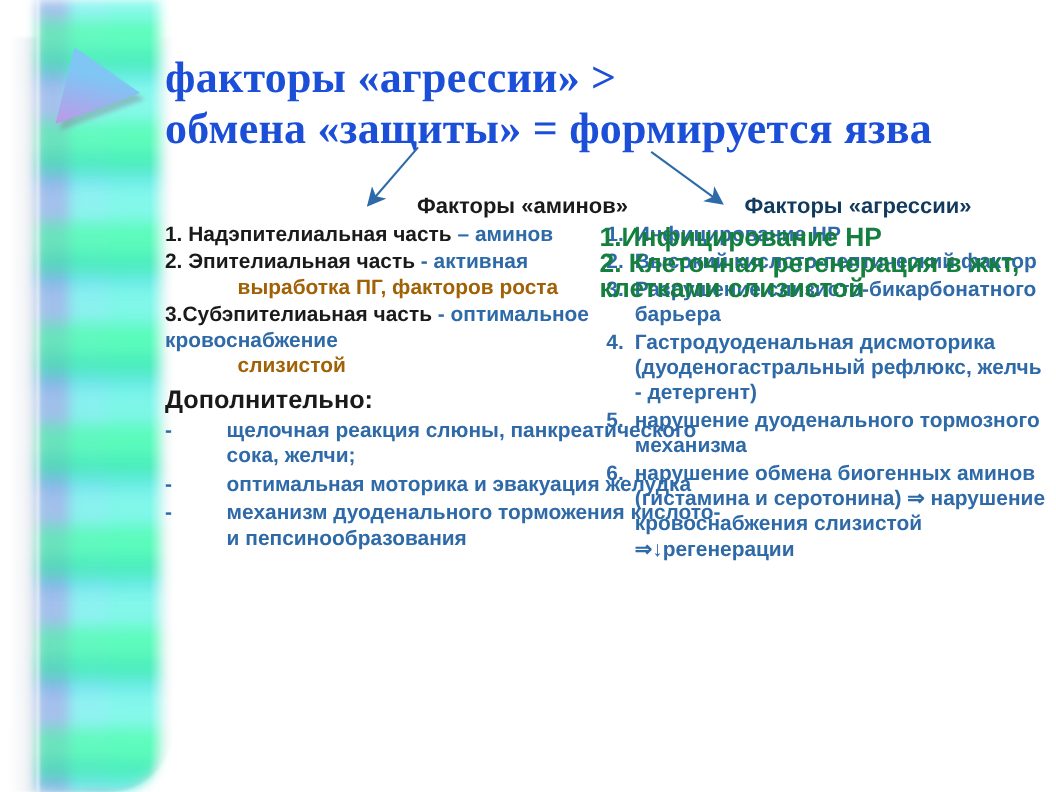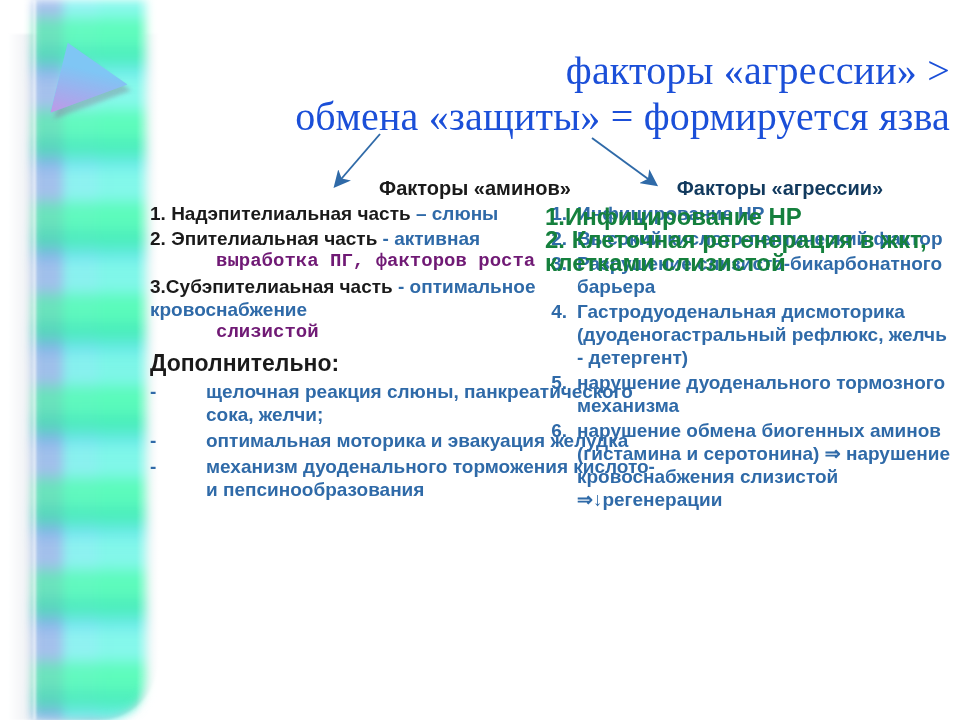--- a/index.html
+++ b/index.html
@@ -77,41 +77,40 @@
     border-bottom:68px solid rgba(236,120,220,.55);
     transform:rotate(104deg);
     -webkit-mask-image:linear-gradient(to right,rgba(0,0,0,0) 30%,rgba(0,0,0,1) 95%);
     mask-image:linear-gradient(to right,rgba(0,0,0,0) 30%,rgba(0,0,0,1) 95%);
   }
 
   
   #title-block{
     position:absolute;left:150px;top:48px;width:800px;
     font-family:"Liberation Serif", serif;
-    font-weight:normal;font-size:40px;line-height:46px;
+    font-weight:bold;font-size:40px;line-height:46px;
     color:#1b4fd8;
     letter-spacing:.2px;
-    text-align:right;
   }
   #title-block .tline{white-space:nowrap;}
 
   
   #arrows{position:absolute;left:0;top:0;width:960px;height:720px;pointer-events:none;}
 
   
   .col{position:absolute;}
   .col-head{font-weight:bold;font-size:20px;line-height:24px;}
   .itm{font-weight:bold;font-size:19px;line-height:23px;}
 
   
   #col-protect{left:150px;top:176px;width:520px;}
   #col-protect .col-head{color:#1a1a1a;text-align:center;padding-left:130px;}
   #col-protect .itm{color:#1a1a1a;margin-top:2px;}
   #col-protect .itm .b{color:#2f6aa8;font-weight:bold;}
-  #col-protect .sub{display:block;padding-left:66px;color:#701a75;font-family:Liberation Mono, monospace;}
+  #col-protect .sub{display:block;padding-left:66px;color:#a16207;}
   #col-protect .extra{color:#1a1a1a;margin-top:6px;font-weight:bold;font-size:23px;}
   #col-protect .dashrow{display:flex;gap:0;margin-top:3px;color:#2f6aa8;font-weight:bold;font-size:19px;line-height:23px;}
   #col-protect .dashrow .dash{width:56px;flex:0 0 56px;}
   #col-protect .dashrow .dtxt{flex:1;}
 
   
   #col-aggress{left:525px;top:176px;width:430px;color:#2f6aa8;}
   #col-aggress .col-head{color:#123a5e;text-align:center;padding-left:80px;}
   #col-aggress .arow{display:flex;margin-top:2px;font-weight:bold;font-size:19px;line-height:23px;}
   #col-aggress .num{width:42px;flex:0 0 42px;text-align:right;padding-right:10px;}
@@ -174,21 +173,21 @@
     <span class="atxt">нарушение обмена биогенных аминов (гистамина и серотонина) ⇒ нарушение кровоснабжения слизистой ⇒↓регенерации</span>
   </div>
 </div>
 
 <div class="col" id="col-protect">
   <div class="col-head">Факторы «аминов»</div>
 
   <div class="itm">
     <span>1.</span>
     <span>Надэпителиальная часть</span>
-    <span class="b">– слюны</span>
+    <span class="b">– аминов</span>
   </div>
 
   <div class="itm">
     <span>2.</span>
     <span>Эпителиальная часть</span>
     <span class="b">- активная</span>
     <span class="sub">выработка ПГ, факторов роста</span>
   </div>
 
   <div class="itm">

